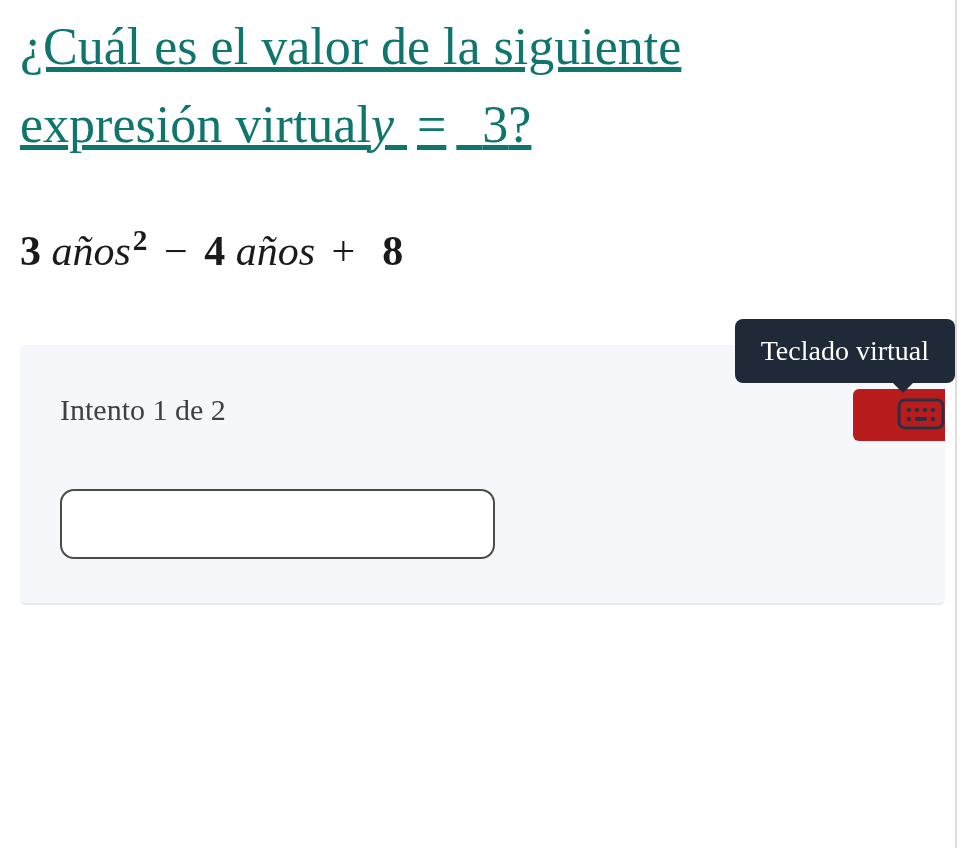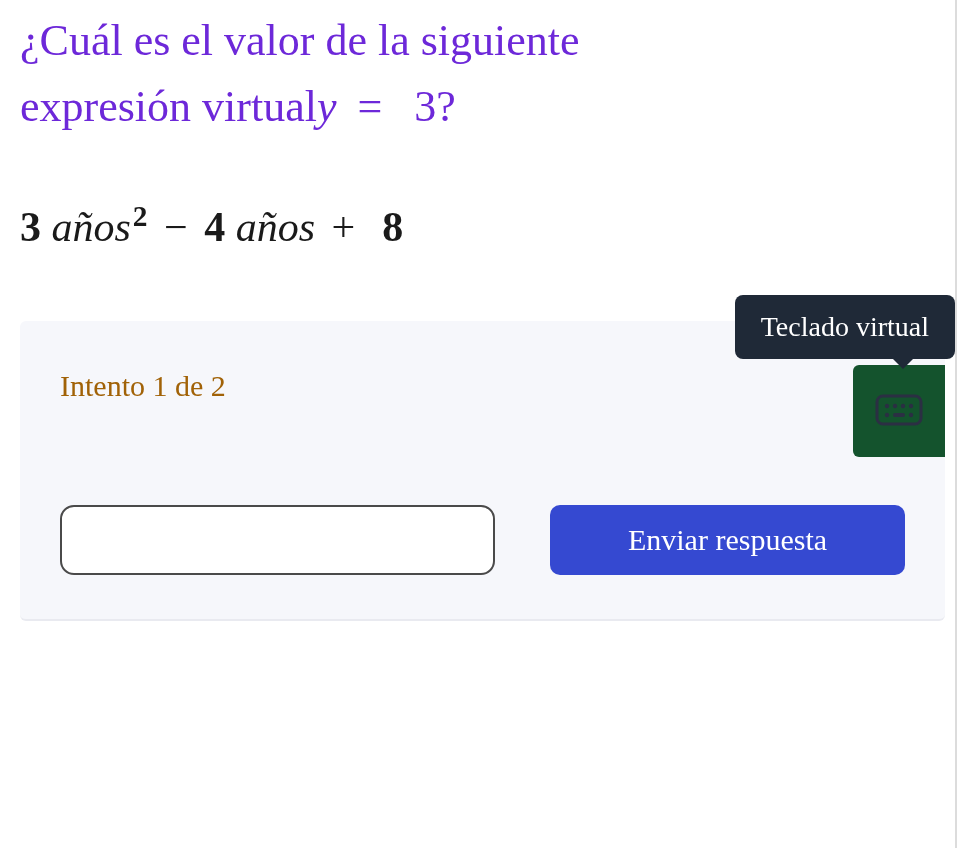--- a/index.html
+++ b/index.html
@@ -16,23 +16,24 @@
       padding: 0 20px;
       color: #1a1a1a;
     }
     .question-area {
       padding-top: 8px;
       border-right: 2px solid #dcdcdc;
       padding-right: 20px;
       height: 100%;
     }
     .question-text {
-      font-size: 44px;
+      font-size: 52px;
       line-height: 1.5;
-      color: #6d28d9;
+      color: #0f766e;
+      text-decoration: underline;
     }
     .math-var {
       font-style: italic;
     }
     .equals {
       font-style: normal;
       margin: 0 10px;
     }
     .expression {
       font-size: 42px;
@@ -64,22 +65,22 @@
       margin-right: -10px;
     }
     .answer-title {
       font-size: 36px;
       font-weight: bold;
       margin-bottom: 22px;
       color: #1a1a1a;
     }
     .attempt-text {
       font-size: 30px;
-      color: #a16207;
-      margin-bottom: 102px;
+      color: #404040;
+      margin-bottom: 62px;
     }
     .answer-row {
       display: flex;
       align-items: center;
       gap: 55px;
     }
     .answer-input {
       flex: 0 0 435px;
       height: 70px;
       border: 2px solid #4a4a4a;
@@ -98,27 +99,27 @@
       border-radius: 10px;
       font-size: 30px;
       font-family: Georgia, serif;
       cursor: pointer;
     }
     .keyboard-button {
       position: absolute;
       top: 44px;
       right: 0px;
       width: 92px;
-      height: 92px;
-      background: #14532d;
+      height: 52px;
+      background: #b91c1c;
       border: none;
       border-radius: 6px 0 0 6px;
       display: flex;
       align-items: center;
-      justify-content: center;
+      justify-content: flex-end;
       cursor: pointer;
     }
     .keyboard-icon svg {
       width: 48px;
       height: 32px;
     }
     .tooltip {
       position: absolute;
       top: -70px;
       right: -10px;
@@ -180,17 +181,16 @@
           <rect x="18" y="19" width="12" height="4" rx="2" fill="#2b2f43"></rect>
           <circle cx="36" cy="21" r="2.2" fill="#2b2f43"></circle>
         </svg>
       </span>
     </button>
 
     <div class="attempt-text">Intento 1 de 2</div>
 
     <div class="answer-row">
       <input type="text" class="answer-input" value="" style="">
-      <button class="submit-button">Enviar respuesta</button>
     </div>
   </div>
 
 </div>
 
 </body></html>

